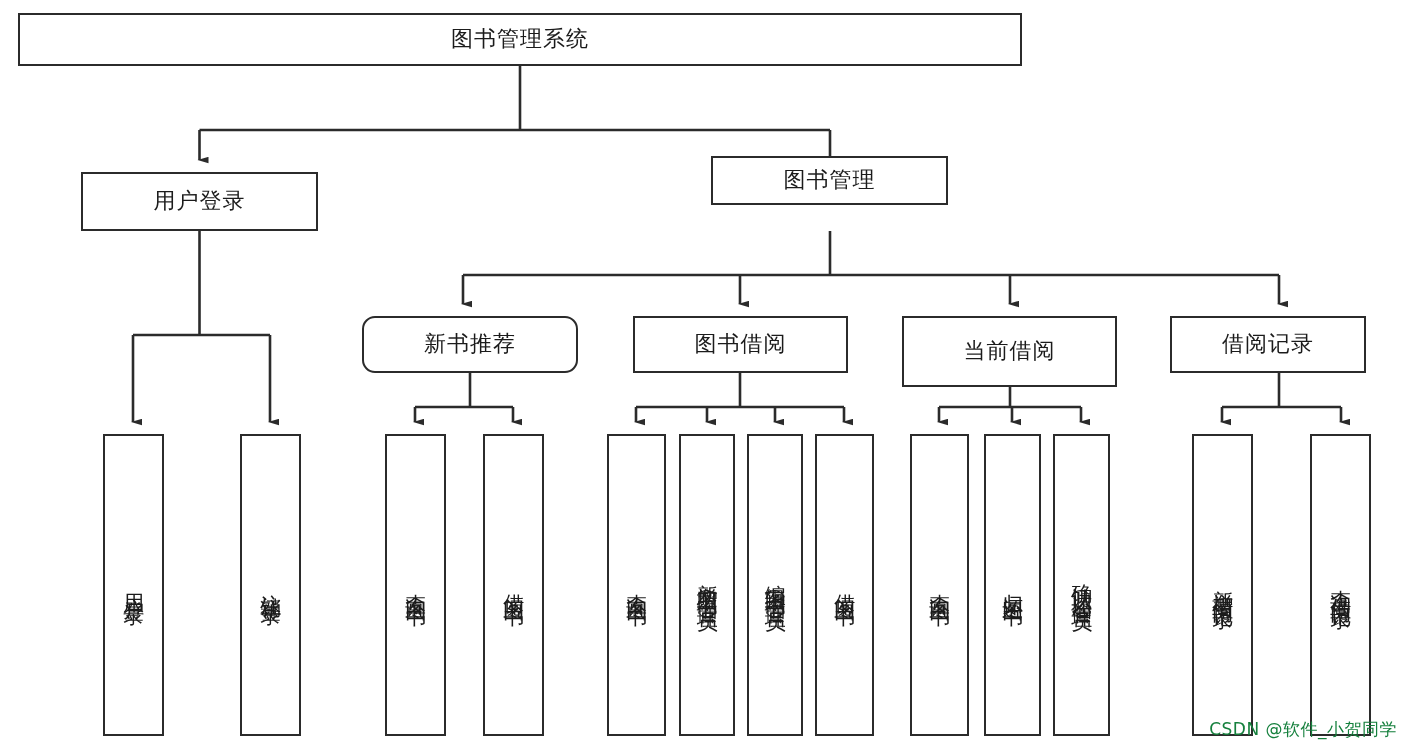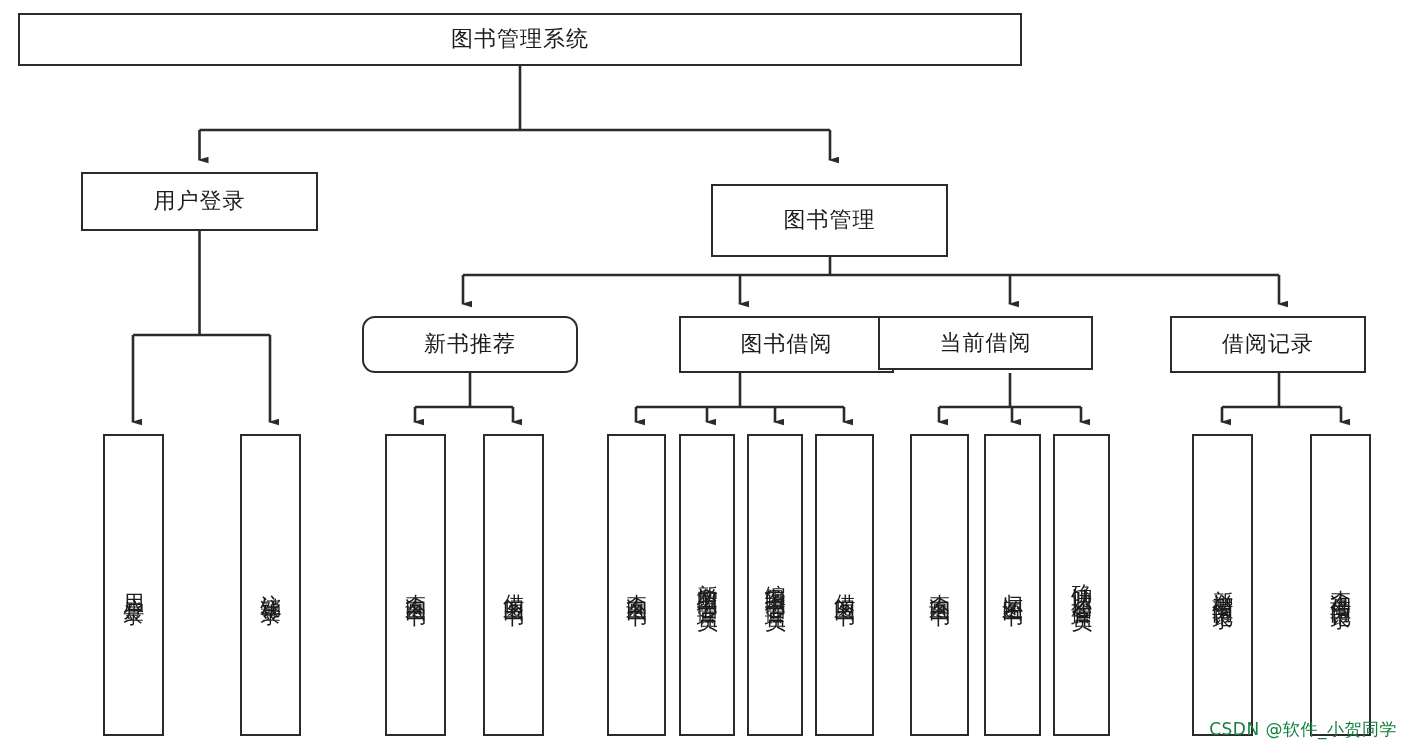--- a/index.html
+++ b/index.html
@@ -108,25 +108,25 @@
       <path d="M 1279 373 L 1279 407"></path>
       <path d="M 1222 407 L 1341 407"></path>
       <path d="M 1222 407 L 1222 422" marker-end="url(#arrow)"></path>
       <path d="M 1341 407 L 1341 422" marker-end="url(#arrow)"></path>
     </g>
   </svg>
 
   <div class="node h root" style="left:18px;top:13px;width:1004px;height:53px;">图书管理系统</div>
 
   <div class="node h" style="left:81px;top:172px;width:237px;height:59px;">用户登录</div>
-  <div class="node h" style="left:711px;top:184px;width:237px;height:73px;">图书管理</div>
+  <div class="node h" style="left:711px;top:156px;width:237px;height:49px;">图书管理</div>
 
   <div class="node h" style="left:362px;top:316px;width:216px;height:57px;border-radius:13px;">新书推荐</div>
-  <div class="node h" style="left:633px;top:316px;width:215px;height:57px;margin-left:46px;">图书借阅</div>
-  <div class="node h" style="left:878px;top:316px;width:215px;height:54px;">当前借阅</div>
+  <div class="node h" style="left:633px;top:316px;width:215px;height:57px;">图书借阅</div>
+  <div class="node h" style="left:902px;top:316px;width:215px;height:71px;">当前借阅</div>
   <div class="node h" style="left:1170px;top:316px;width:196px;height:57px;">借阅记录</div>
 
   <div class="node v" style="left:103px;top:434px;width:61px;height:302px;">用户登录</div>
   <div class="node v" style="left:240px;top:434px;width:61px;height:302px;">注销登录</div>
 
   <div class="node v" style="left:385px;top:434px;width:61px;height:302px;">查询图书</div>
   <div class="node v" style="left:483px;top:434px;width:61px;height:302px;">借阅图书</div>
 
   <div class="node v" style="left:607px;top:434px;width:59px;height:302px;">查询图书</div>
   <div class="node v" style="left:679px;top:434px;width:56px;height:302px;">新增图书（管理员）</div>

